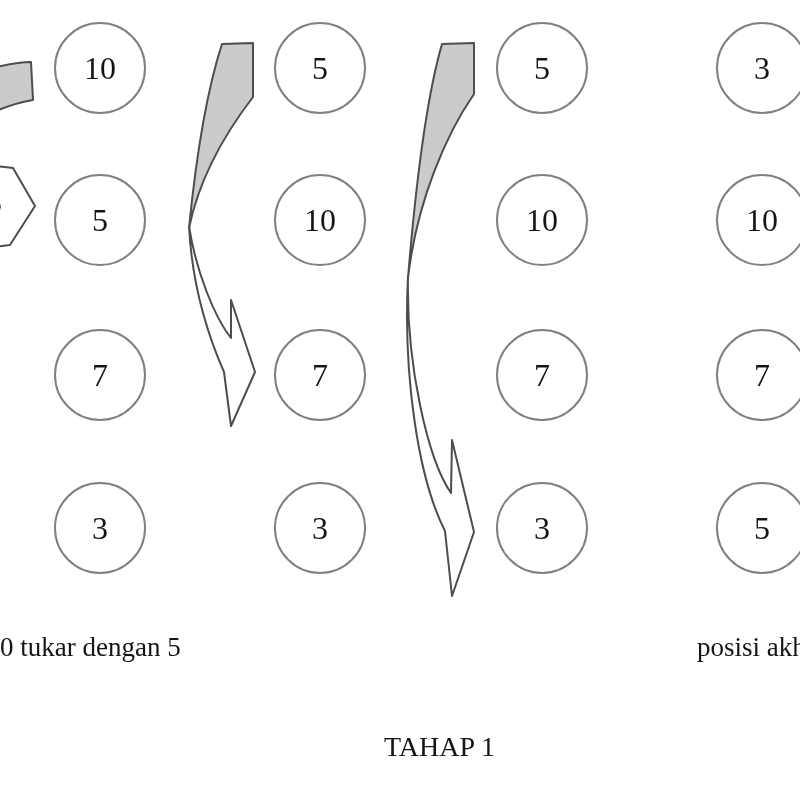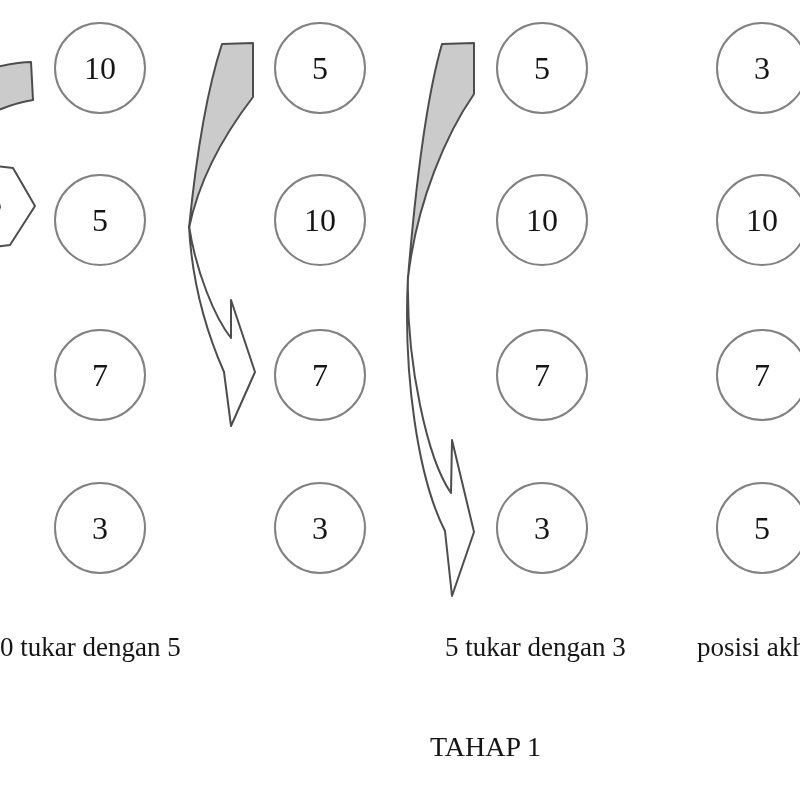--- a/index.html
+++ b/index.html
@@ -43,21 +43,20 @@
   .cap0{left:0px}
   .cap1{left:257px}
   .cap2{left:445px}
   .cap3{left:697px}
   .stage-title{
     position:absolute;
     left:384px;top:731px;
     font-size:28px;
     color:#151515;
     white-space:nowrap;
-    margin-left:46px;
   }
 </style>
 </head>
 <body>
 
 <div class="canvas">
 
   <svg class="arrows-layer" viewBox="0 0 800 800" xmlns="http://www.w3.org/2000/svg">
 
     <g>
@@ -122,18 +121,17 @@
       <span class="num">10</span>
     </div>
   <div class="circle c3 r2">
       <span class="num">7</span>
     </div>
   <div class="circle c3 r3">
       <span class="num">5</span>
     </div>
 
   <div class="caption cap0">0 tukar dengan 5</div>
-  <div class="caption cap2">5 tukar dengan 3</div>
   <div class="caption cap3">posisi akh</div>
 
   <div class="stage-title">TAHAP 1</div>
 
 </div>
 
 </body></html>

